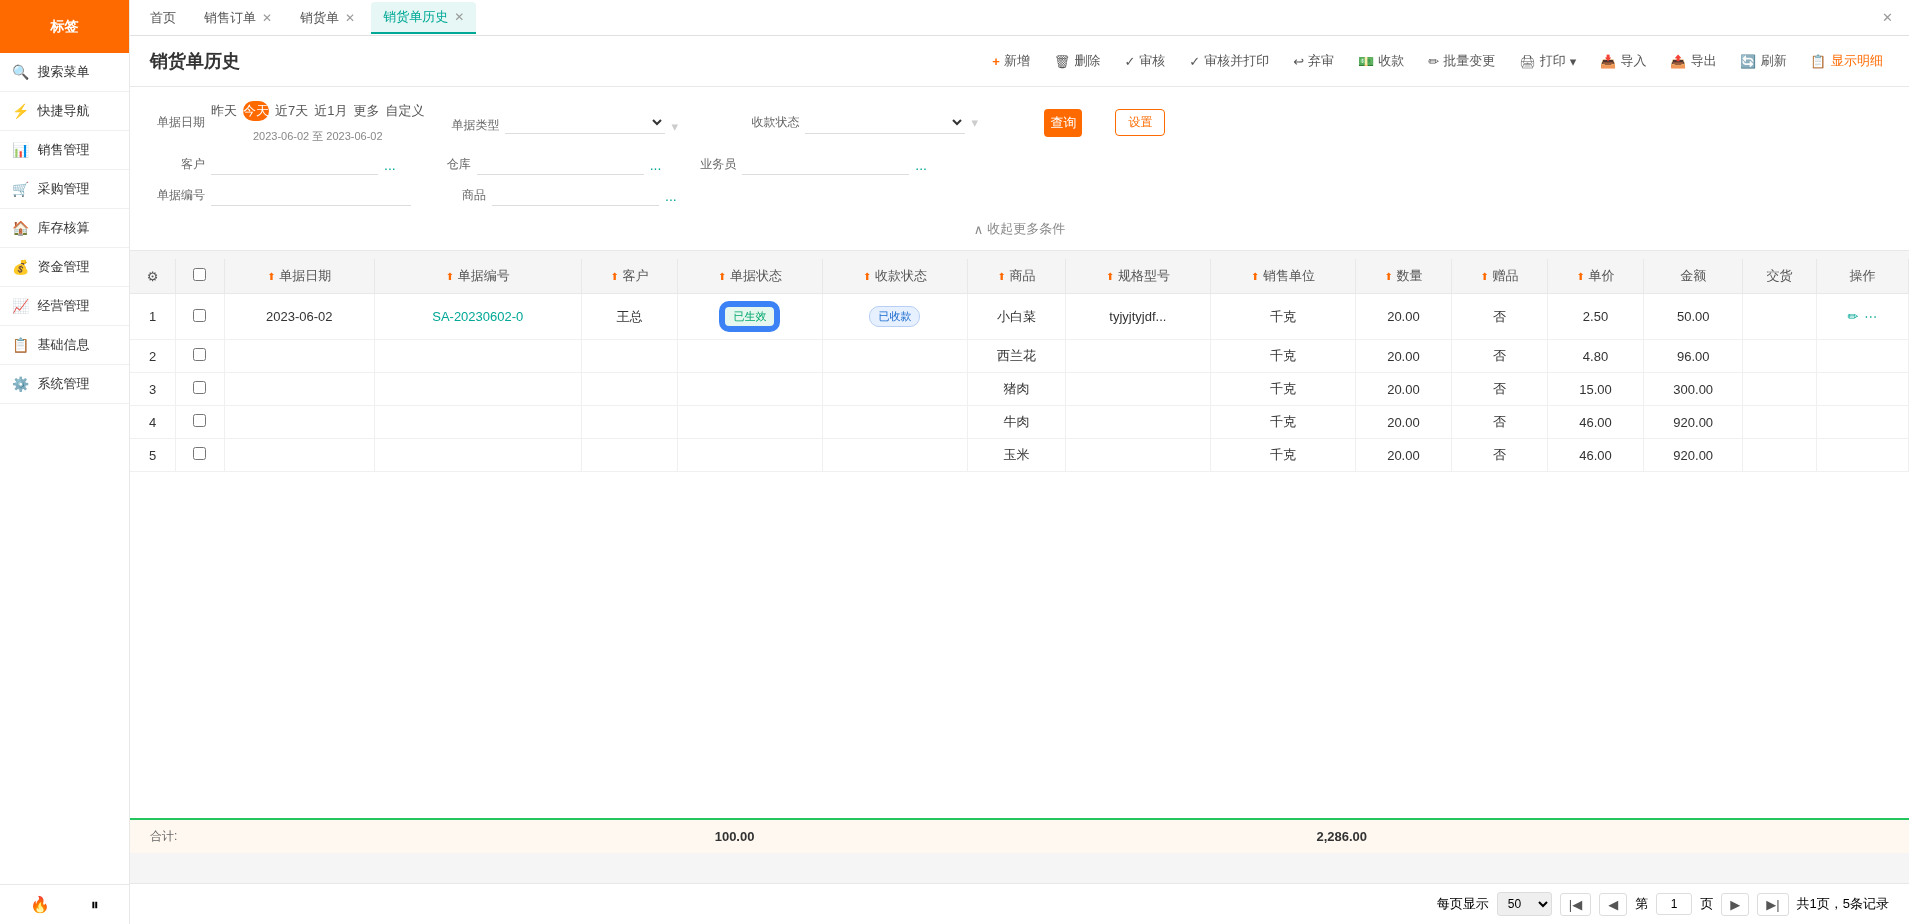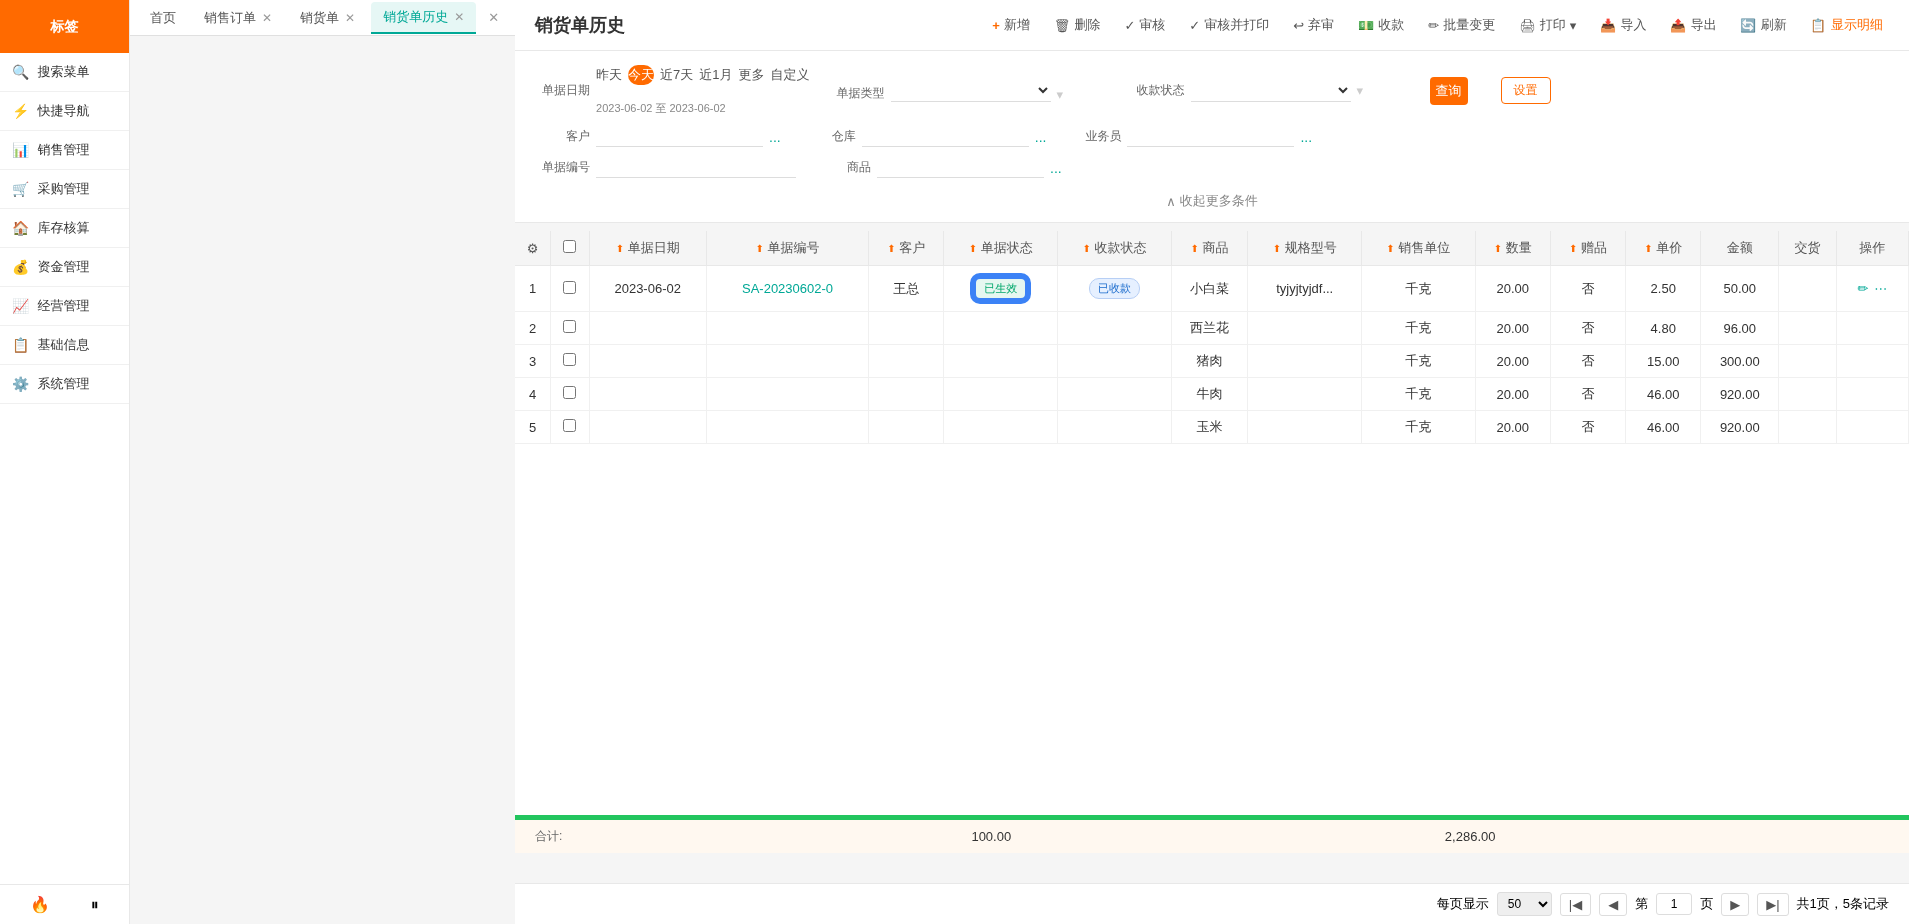--- a/index.html
+++ b/index.html
@@ -40,21 +40,21 @@
       align-items: center;
       justify-content: space-around;
       padding: 10px;
       border-top: 1px solid #e8e8e8;
     }
 
     
     .main {
       flex: 1;
       display: flex;
-      flex-direction: row;
+      flex-direction: column;
       overflow: hidden;
     }
 
     
     .tab-bar {
       background: #fff;
       border-bottom: 1px solid #e0e0e0;
       display: flex;
       align-items: center;
       height: 36px;
@@ -173,21 +173,21 @@
       outline: none;
       padding: 3px 6px;
       font-size: 12px;
       background: transparent;
       min-width: 140px;
       color: #333;
     }
     .date-shortcuts { display: flex; gap: 6px; align-items: center; font-size: 12px; }
     .date-shortcut { color: #555; cursor: pointer; }
     .date-shortcut.active { color: #fff; background: #ff6a00; padding: 1px 0; border-radius: 10px; }
-    .date-range { color: #888; font-size: 11px; margin-top: 14px; }
+    .date-range { color: #888; font-size: 11px; margin-top: 6px; text-align: center; }
     .dots { color: #00a896; cursor: pointer; font-size: 14px; }
     .collapse-btn {
       text-align: center;
       padding: 4px;
       cursor: pointer;
       color: #888;
       font-size: 12px;
       display: flex;
       align-items: center;
       justify-content: center;
@@ -236,28 +236,28 @@
       border-radius: 10px;
       font-size: 11px;
     }
     .badge-green { background: #e6f7f0; color: #00a86b; border: 6px solid #3b82f6; }
     .badge-blue { background: #e6f0ff; color: #1a6bcc; border: 1px solid #b7cff5; }
     .action-link { color: #00a896; cursor: pointer; margin: 0 3px; }
 
     
     .table-footer {
       background: #fff8f0;
-      border-top: 5px solid #22c55e;
+      border-top: 2px solid #22c55e;
       padding: 8px 20px;
       display: flex;
       align-items: center;
       gap: 20px;
     }
     .footer-label { color: #666; font-size: 12px; }
-    .footer-val { font-weight: normal; font-size: 13px; color: #333; }
+    .footer-val { font-weight: bold; font-size: 13px; color: #333; }
 
     
     .pagination {
       background: #fff;
       border-top: 1px solid #e8e8e8;
       padding: 8px 20px;
       display: flex;
       align-items: center;
       justify-content: flex-end;
       gap: 8px;

